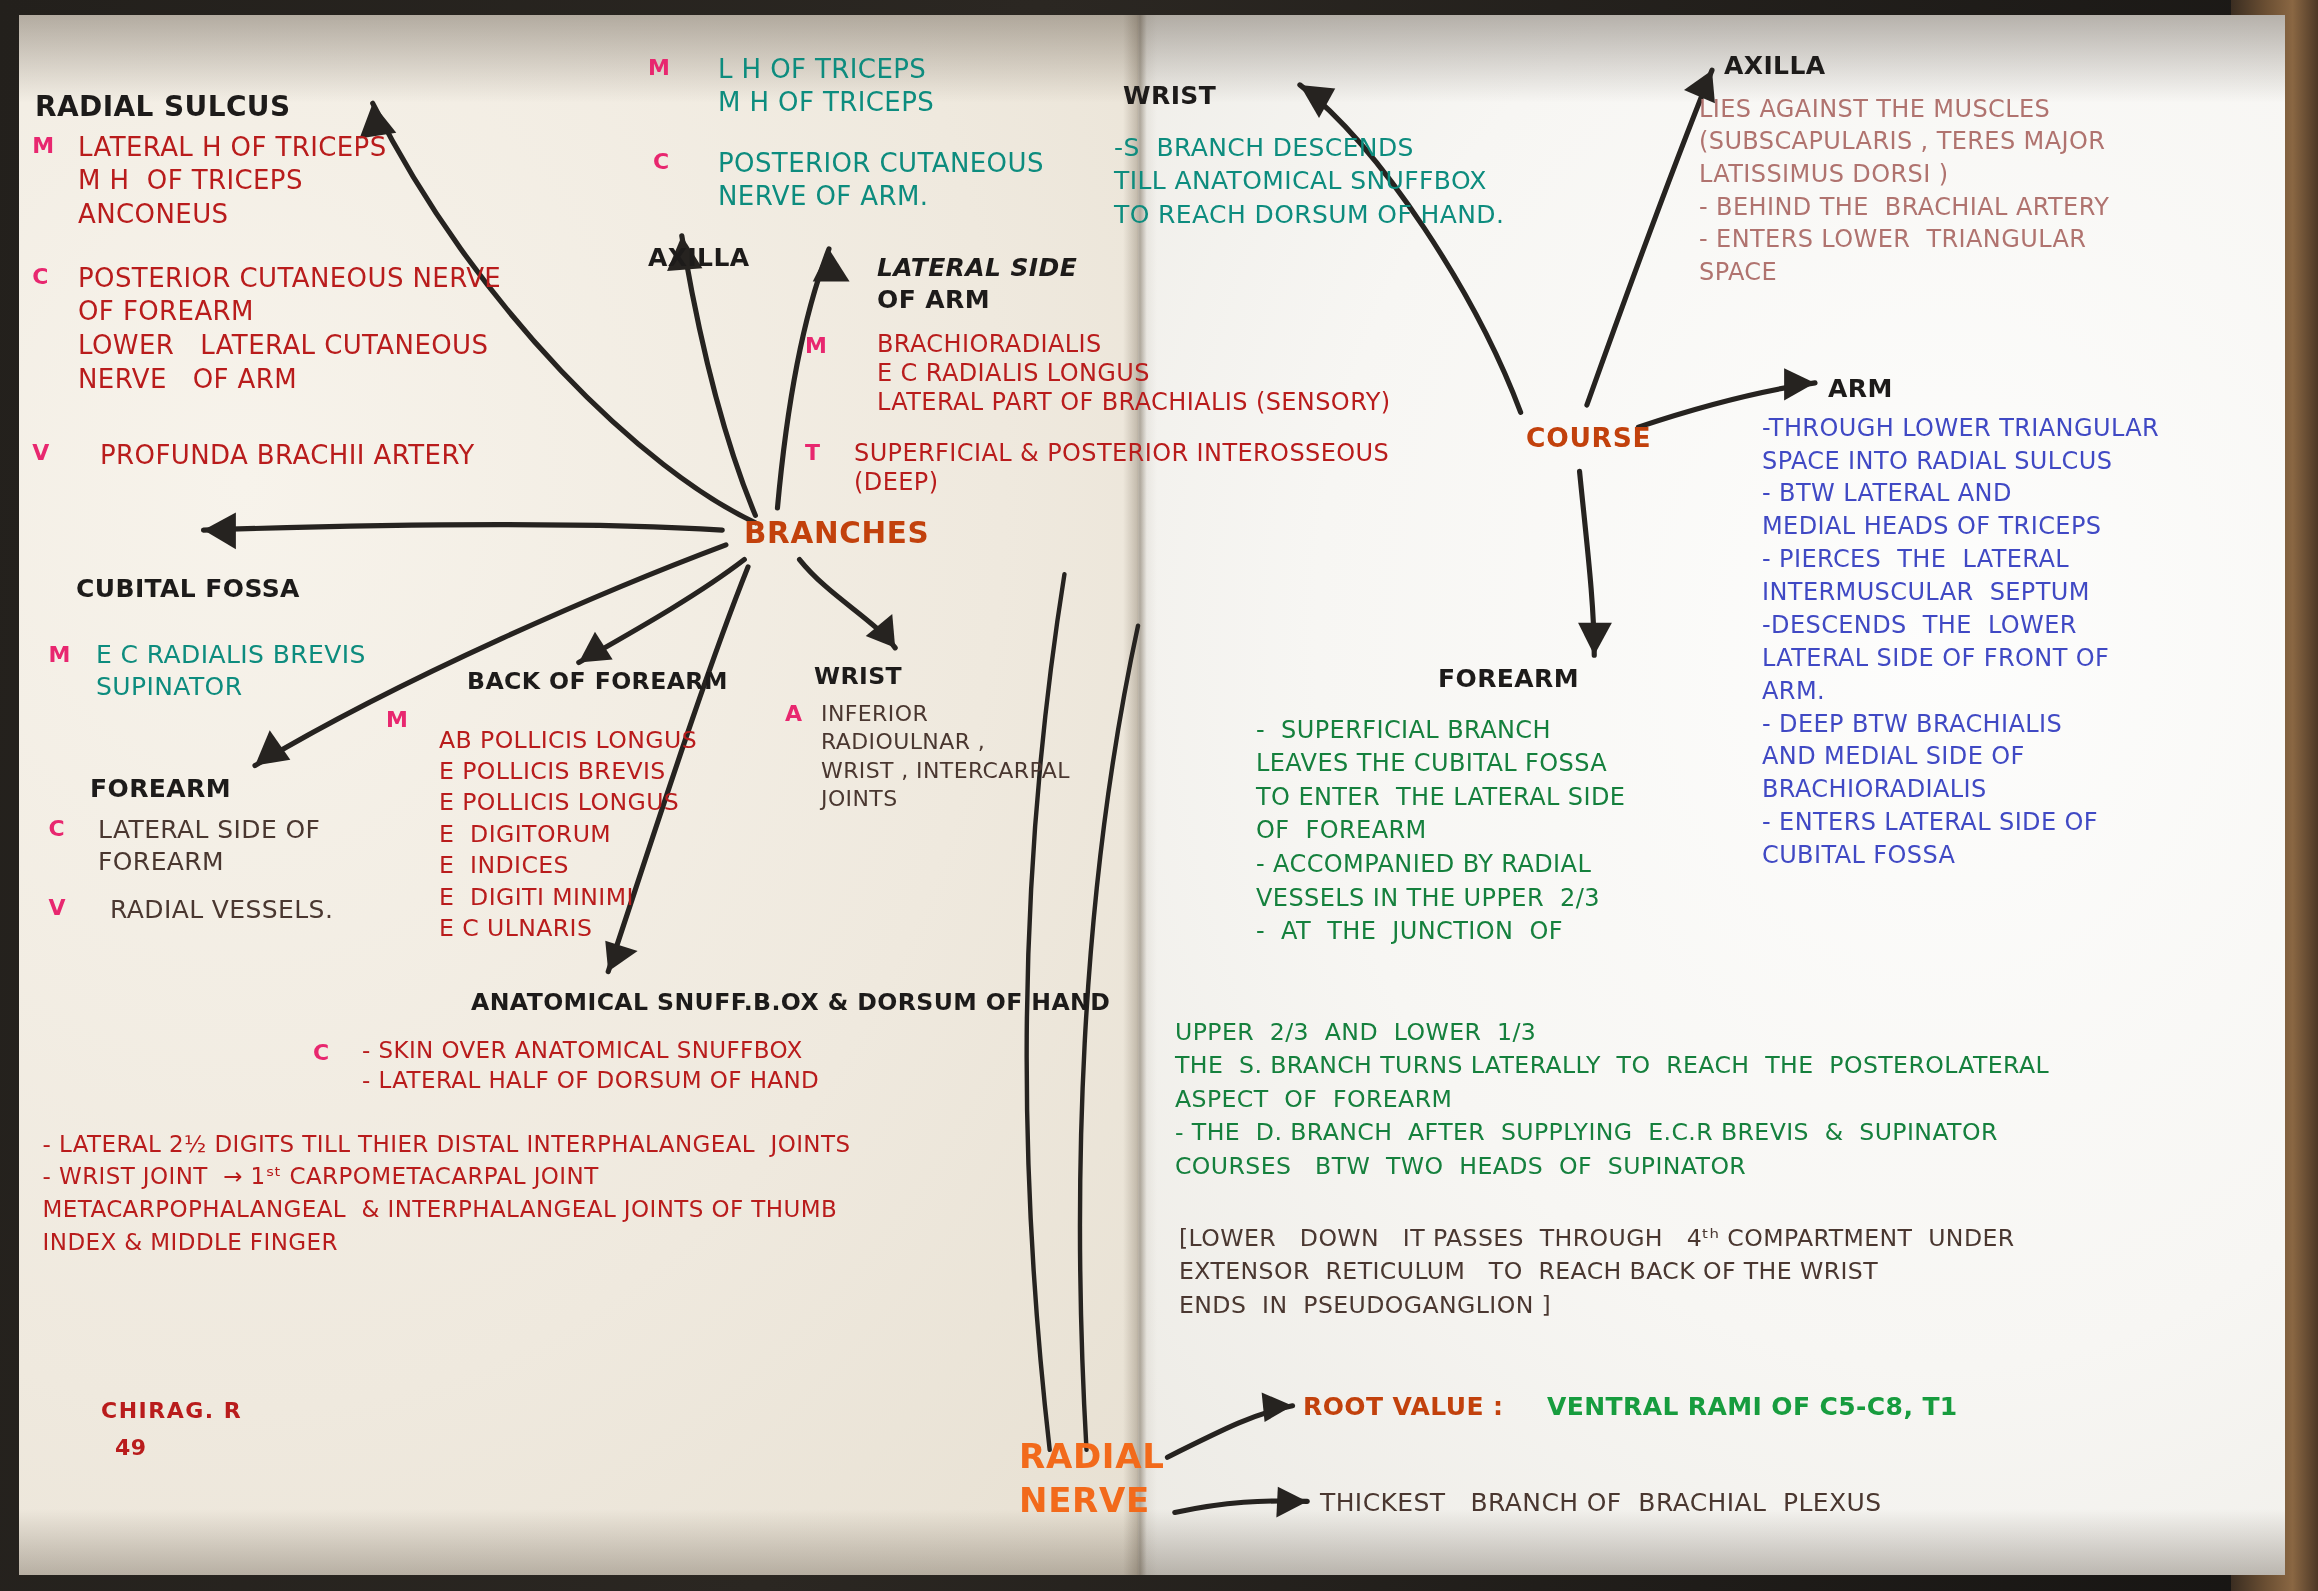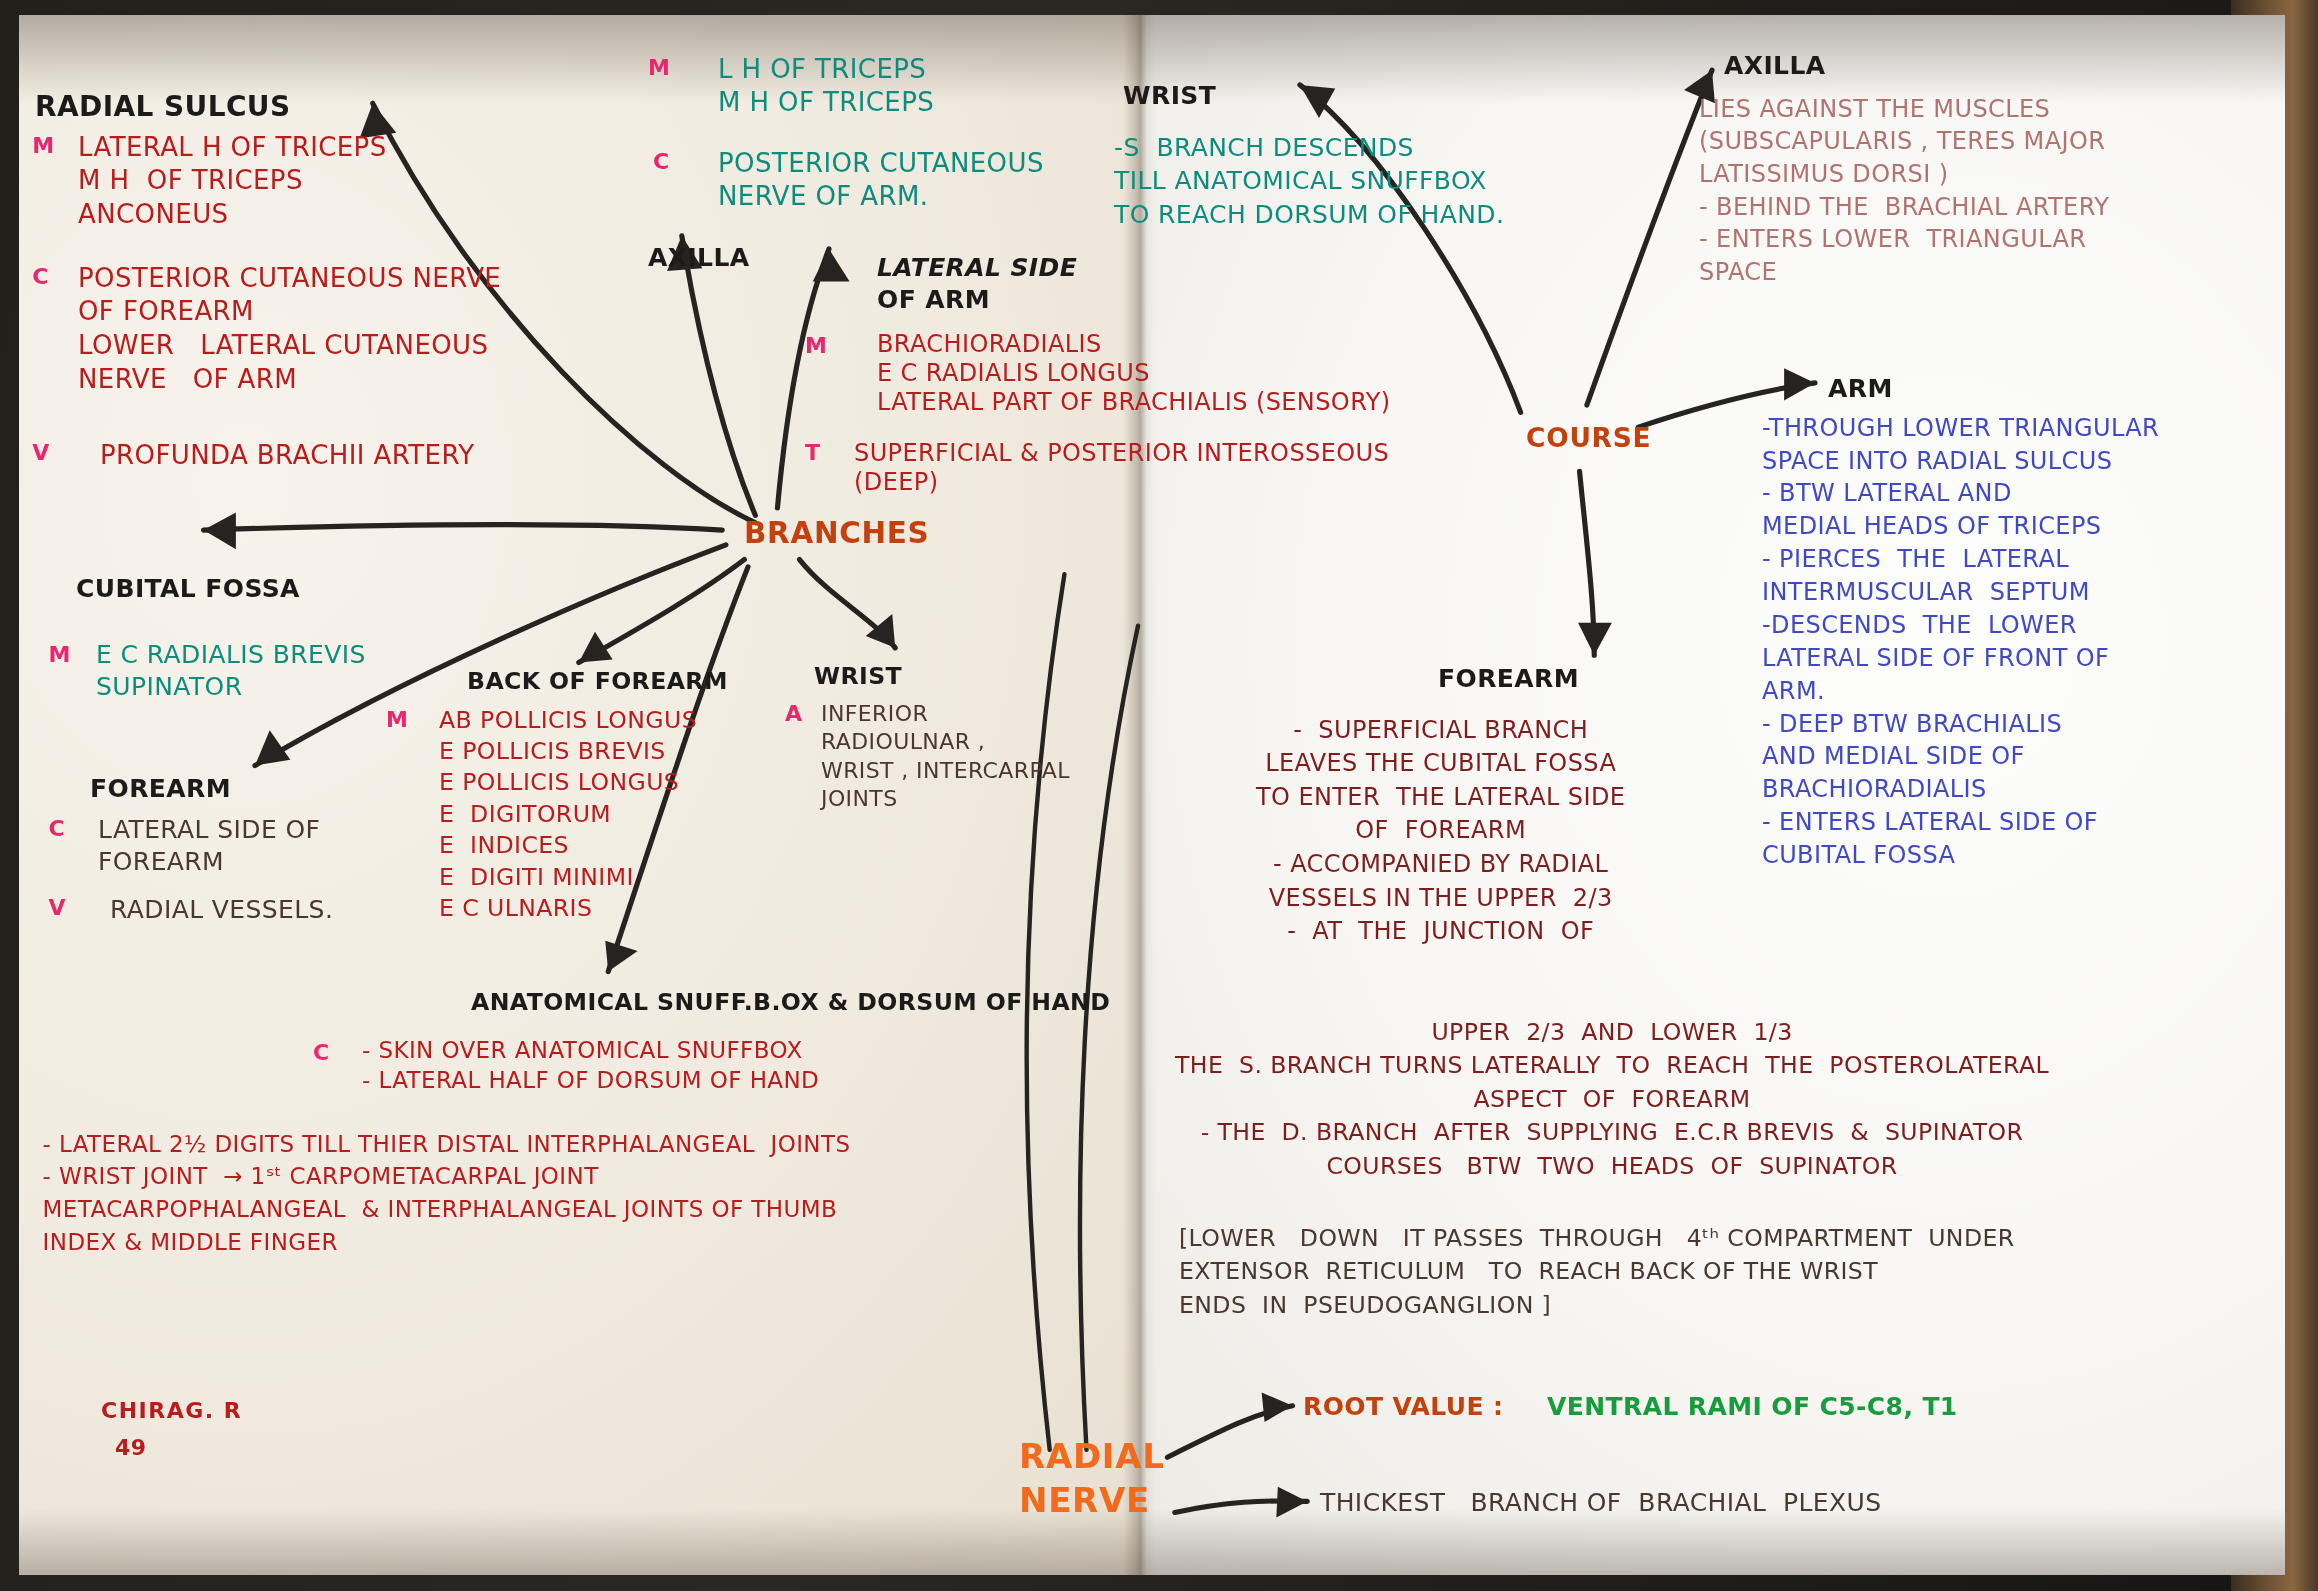--- a/index.html
+++ b/index.html
@@ -55,21 +55,21 @@
     font-weight:400;
     letter-spacing:0.4px;
     line-height:1.30;
     white-space:pre;
     text-transform:uppercase;
   }
   .ink-black  { color:#1d1b1a; }
   .ink-brown  { color:#4a3730; }
   .ink-blue   { color:#b91c1c; }
   .ink-blue2  { color:#4049c4; }
-  .ink-indigo { color:#7f1d1d;text-align:center; }
+  .ink-indigo { color:#15803d; }
   .ink-teal   { color:#0d8c7e; }
   .ink-rose   { color:#b0736f; }
   .ink-pink   { color:#e8276f; }
   .ink-red    { color:#c2410c; }
   .ink-orange { color:#f26a1b; }
   .ink-green  { color:#179c3e; }
 
   .tag{ position:absolute; font-weight:900; font-size:22px; letter-spacing:0; }
   .hdr{ font-weight:800; }
 
@@ -178,21 +178,21 @@
 
     <div class="hw hdr ink-black" style="left:71px;top:758px;font-size:25px;">FOREARM</div>
     <div class="tag ink-pink" style="left:29.4px;top:801px;">C</div>
     <div class="hw ink-brown" style="left:79px;top:799px;font-size:25px;">LATERAL SIDE OF
 FOREARM</div>
     <div class="tag ink-pink" style="left:29.4px;top:880px;">V</div>
     <div class="hw ink-brown" style="left:91px;top:879px;font-size:25px;">RADIAL VESSELS.</div>
 
     <div class="hw hdr ink-black" style="left:448px;top:651px;font-size:23.6px;">BACK OF FOREARM</div>
     <div class="tag ink-pink" style="left:367px;top:692px;">M</div>
-    <div class="hw ink-blue" style="left:420px;top:690px;font-size:23.6px;line-height:1.33;">AB POLLICIS LONGUS
+    <div class="hw ink-blue" style="left:420px;top:710px;font-size:23.6px;line-height:1.33;">AB POLLICIS LONGUS
 E POLLICIS BREVIS
 E POLLICIS LONGUS
 E  DIGITORUM
 E  INDICES
 E  DIGITI MINIMI
 E C ULNARIS</div>
 
     <div class="hw hdr ink-black" style="left:795px;top:646px;font-size:23.6px;">WRIST</div>
     <div class="tag ink-pink" style="left:766px;top:686px;">A</div>
     <div class="hw hdr ink-black" style="left:452px;top:972px;font-size:23.6px;">ANATOMICAL SNUFF.B.OX &amp; DORSUM OF HAND</div>

